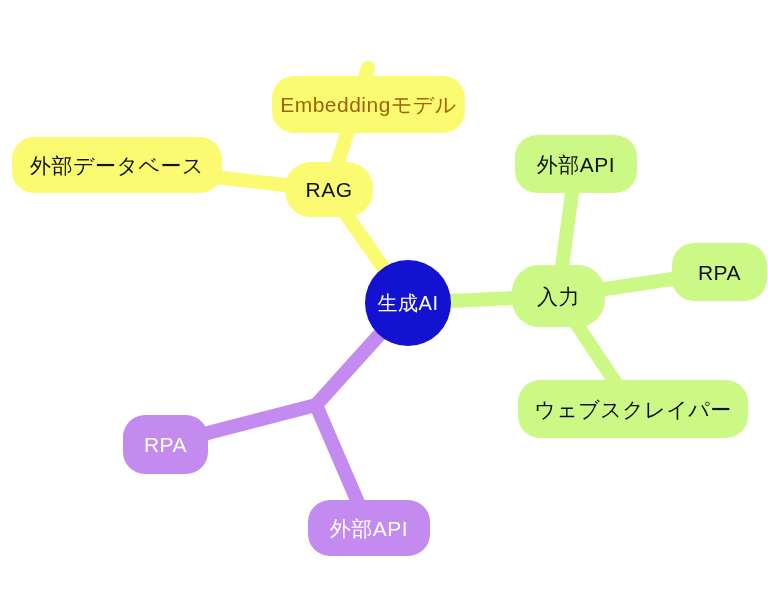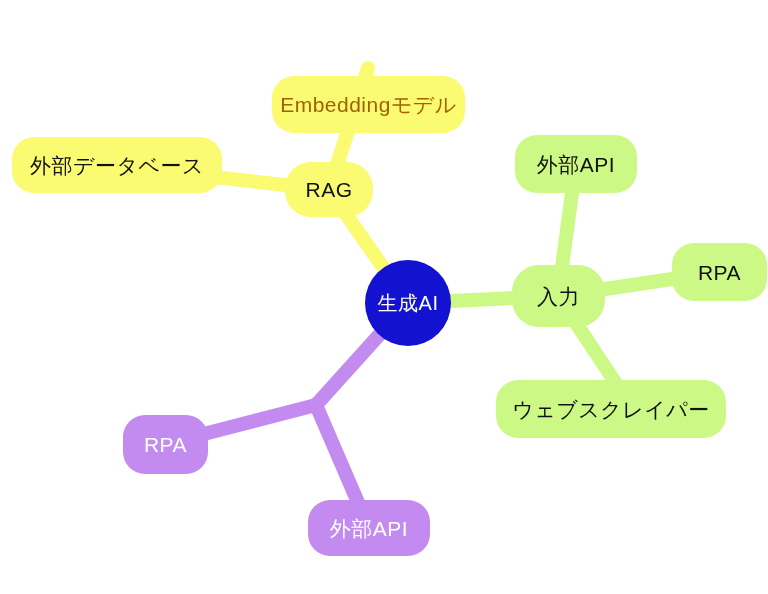--- a/index.html
+++ b/index.html
@@ -28,21 +28,21 @@
     letter-spacing: 0.5px;
   }
   
   .n-embedding   { left: 272px; top: 40px;  width: 193px; height: 57px; }
   .n-extdb       { left: 12px;  top: 137px; width: 210px; height: 56px; }
   .n-rag         { left: 285px; top: 162px; width: 88px;  height: 55px; border-radius: 26px; }
   
   .n-extapi-in   { left: 515px; top: 135px; width: 122px; height: 58px; }
   .n-rpa-in      { left: 672px; top: 243px; width: 95px;  height: 58px; }
   .n-input       { left: 512px; top: 265px; width: 93px;  height: 62px; border-radius: 27px; }
-  .n-scraper     { left: 496px; top: 380px; width: 230px; height: 58px; text-align: center; }
+  .n-scraper     { left: 518px; top: 380px; width: 230px; height: 58px; text-align: center; }
   
   .n-output      { left: 270px; top: 376px; width: 93px;  height: 58px; border-radius: 26px; }
   .n-rpa-out     { left: 123px; top: 415px; width: 85px;  height: 59px; }
   .n-extapi-out  { left: 308px; top: 500px; width: 122px; height: 56px; }
   
   .n-center      { left: 365px; top: 260px; width: 86px;  height: 86px; border-radius: 50%; font-size: 20px; }
 </style>
 </head>
 <body>
 

